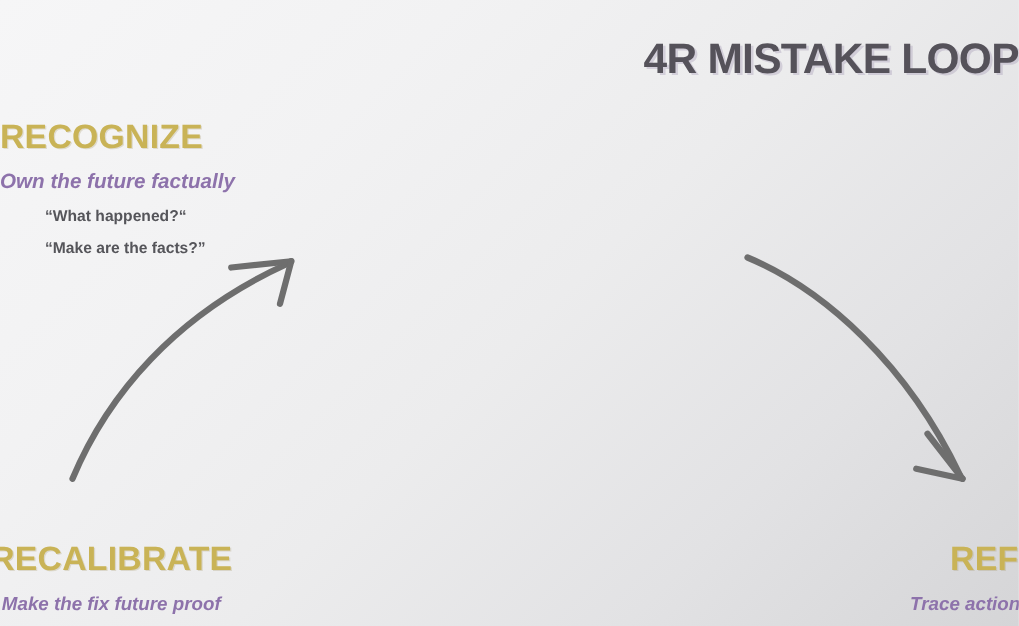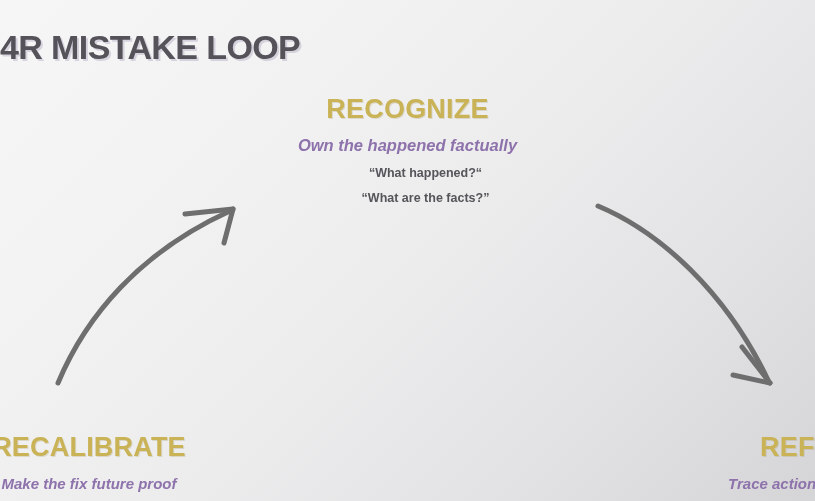--- a/index.html
+++ b/index.html
@@ -27,36 +27,35 @@
         #e2e2e4 76%,
         #d5d5d7 100%);
   }
 
   
   #title {
     position: absolute;
     top: 28px;
     left: 0;
     width: 815px;
-    text-align: left;
+    text-align: right;
     font-size: 34px;
     font-weight: 800;
     letter-spacing: -0.6px;
     color: #55525a;
     text-shadow: 2px 2px 0 rgba(150,135,170,0.30);
     white-space: nowrap;
   }
 
   
   #node-top {
     position: absolute;
     top: 94px;
     left: 0;
     width: 815px;
-    text-align: center;
   }
   .node-heading {
     font-size: 27px;
     font-weight: 800;
     letter-spacing: 0.2px;
     color: #c9b356;
     text-shadow: 1px 1px 0 rgba(160,142,92,0.25);
     white-space: nowrap;
     line-height: 1.15;
   }
@@ -137,23 +136,23 @@
 
     <g>
       <path class="arrow-stroke" d="M 598 206 C 660 232 726 292 768 380"></path>
       <path class="arrow-stroke" d="M 742 347 L 770 383"></path>
       <path class="arrow-stroke" d="M 733 375 L 770 383"></path>
     </g>
   </svg>
 
   <div id="node-top">
     <div class="node-heading">RECOGNIZE</div>
-    <div class="node-sub">Own the happened factually</div>
+    <div class="node-sub">Own the future factually</div>
     <div class="node-quote">“What happened?“</div>
-    <div class="node-quote">“What are the facts?”</div>
+    <div class="node-quote">“Make are the facts?”</div>
   </div>
 
   <div id="node-left">
     <div class="node-heading">RECALIBRATE</div>
     <div class="node-sub">Make the fix future proof</div>
   </div>
 
   <div id="node-right">
     <div class="node-heading">REFLECT</div>
     <div class="node-sub">Trace actions that led here</div>

